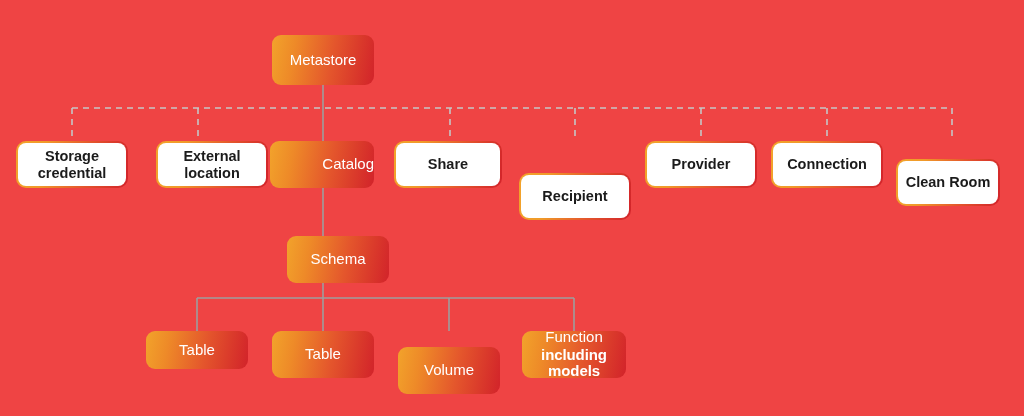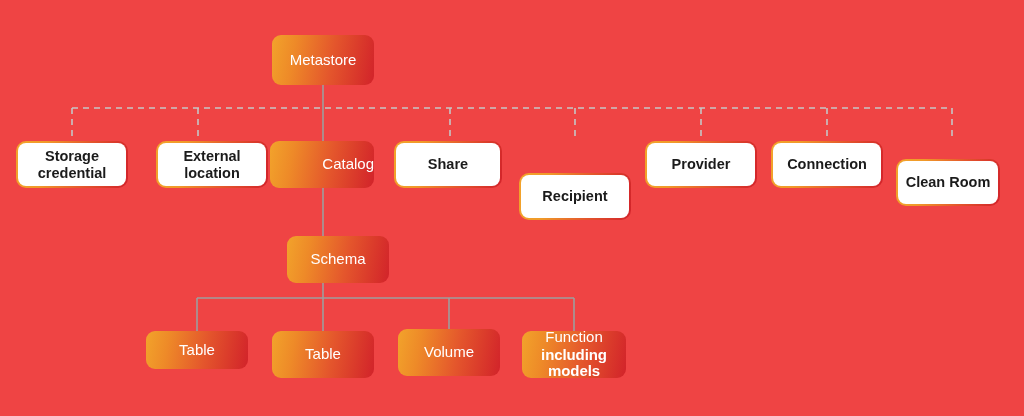--- a/index.html
+++ b/index.html
@@ -142,21 +142,21 @@
   </div>
 
   <div class="node filled" style="left:146px; top:331px; width:102px; height:38px;">
     <span class="main">Table</span>
   </div>
 
   <div class="node filled" style="left:272px; top:331px; width:102px; height:47px;">
     <span class="main">Table</span>
   </div>
 
-  <div class="node filled" style="left:398px; top:329px; width:102px; height:47px;">
+  <div class="node filled" style="left:398px; top:347px; width:102px; height:47px;">
     <span class="main">Volume</span>
   </div>
 
   <div class="node filled" style="left:522px; top:331px; width:104px; height:47px;text-align:center;">
     <span class="main">Function</span>
     <span class="sub">including models</span>
   </div>
 
 </div>
 

